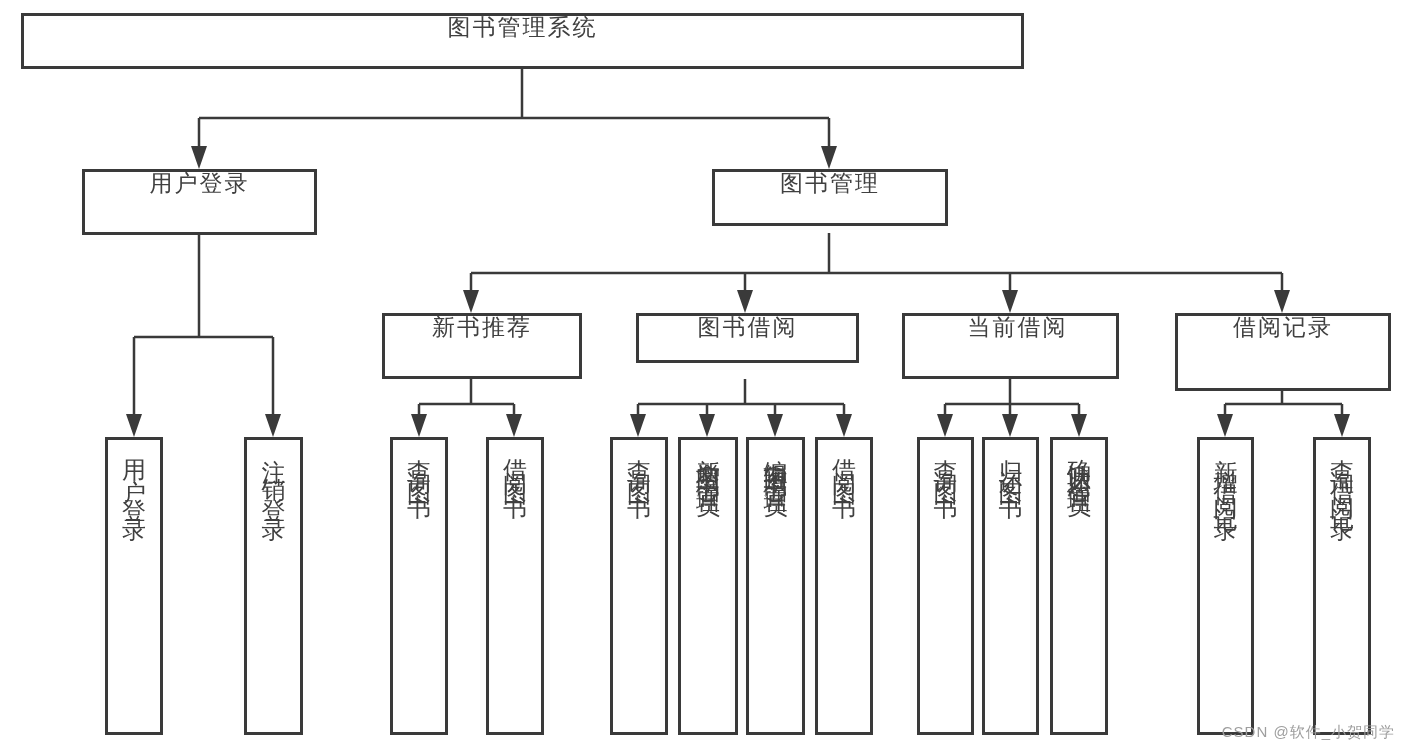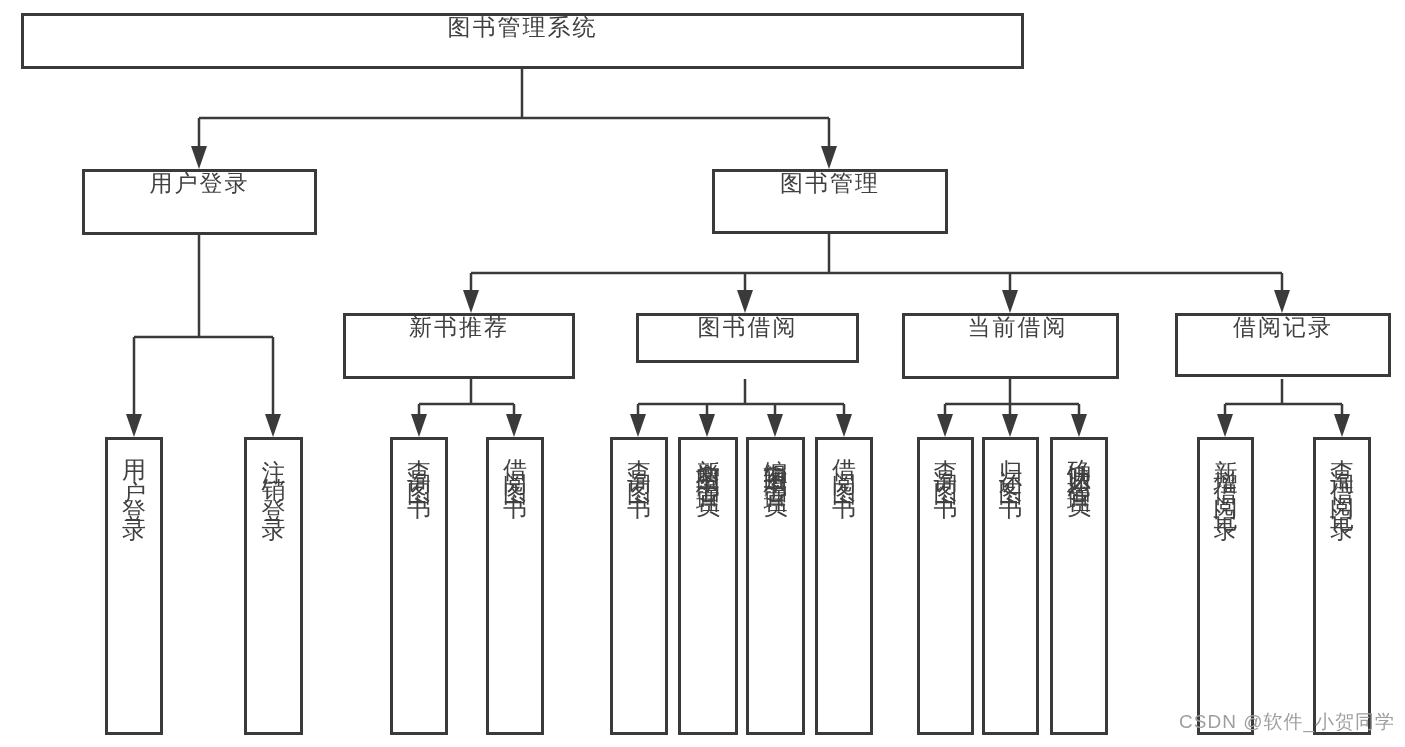--- a/index.html
+++ b/index.html
@@ -26,22 +26,22 @@
   .vlabel{
     writing-mode:vertical-rl;
     text-orientation:mixed;
     white-space:nowrap;
   }
   .ls-w .vlabel{letter-spacing:20px;}
   .ls-m .vlabel{letter-spacing:12px;}
   .ls-t .vlabel{letter-spacing:5px;}
   .watermark{
     position:absolute;
-    right:10px;bottom:12px;
-    font-size:19px;
+    right:10px;bottom:5px;
+    font-size:15px;
     color:#9e9e9e;
     letter-spacing:1px;
   }
 </style>
 </head>
 <body>
 
 <div class="canvas">
 
   <svg class="connectors" viewBox="0 0 1405 747" xmlns="http://www.w3.org/2000/svg" aria-hidden="true">
@@ -77,34 +77,34 @@
     </g>
   </svg>
 
   <div class="node" style="left:21px;top:13px;width:1003px;height:56px;">
     <span>图书管理系统</span>
   </div>
 
   <div class="node" style="left:82px;top:169px;width:235px;height:66px;">
     <span>用户登录</span>
   </div>
-  <div class="node" style="left:712px;top:169px;width:236px;height:65px;">
+  <div class="node" style="left:712px;top:169px;width:236px;height:57px;">
     <span>图书管理</span>
   </div>
 
-  <div class="node" style="left:343px;top:313px;width:232px;height:66px;">
+  <div class="node" style="left:382px;top:313px;width:200px;height:66px;">
     <span>新书推荐</span>
   </div>
   <div class="node" style="left:636px;top:313px;width:223px;height:50px;">
     <span>图书借阅</span>
   </div>
   <div class="node" style="left:902px;top:313px;width:217px;height:66px;padding-left:14px;">
     <span>当前借阅</span>
   </div>
-  <div class="node" style="left:1175px;top:313px;width:216px;height:64px;">
+  <div class="node" style="left:1175px;top:313px;width:216px;height:78px;">
     <span>借阅记录</span>
   </div>
 
   <div class="node leaf ls-w" style="left:105px;top:437px;width:58px;height:298px;">
     <span class="vlabel">用户登录</span>
   </div>
   <div class="node leaf ls-w" style="left:244px;top:437px;width:59px;height:298px;">
     <span class="vlabel">注销登录</span>
   </div>
 

